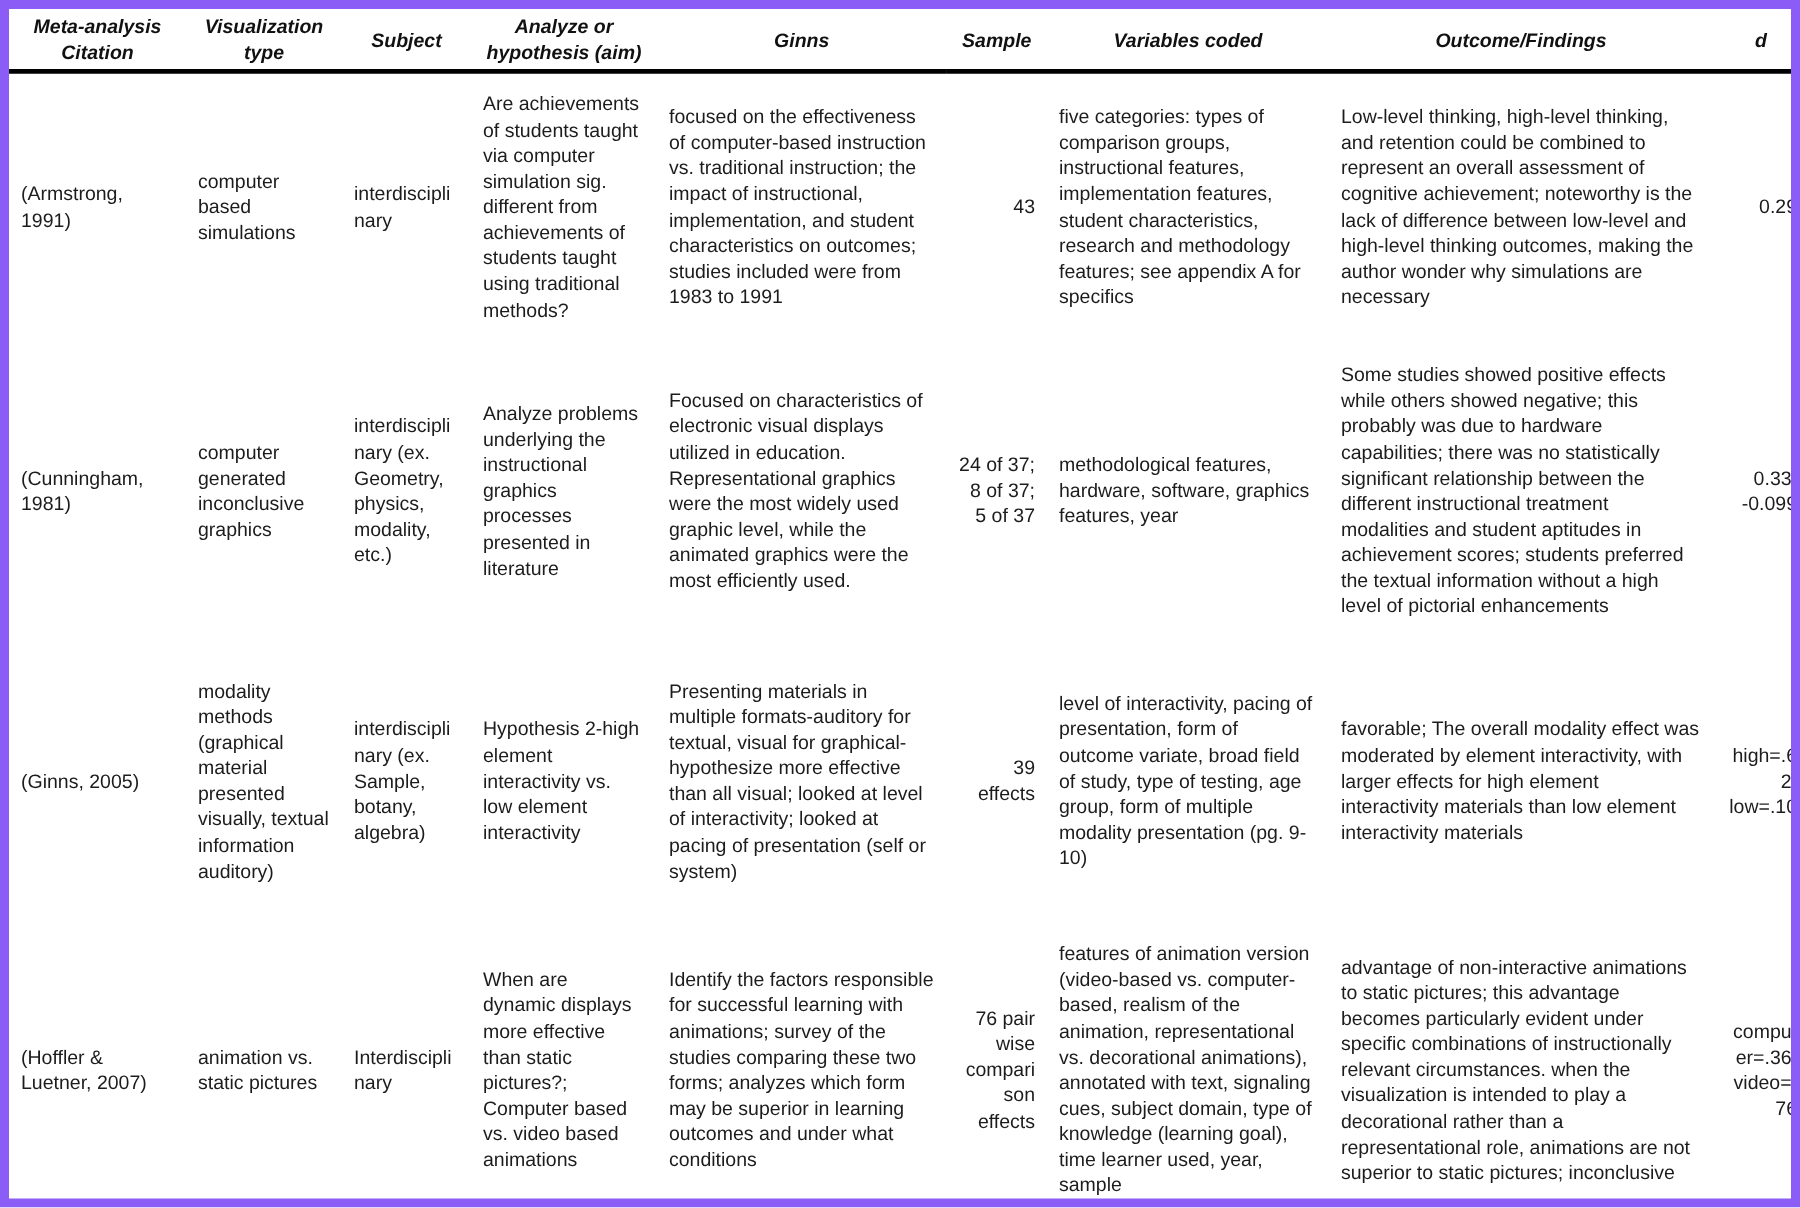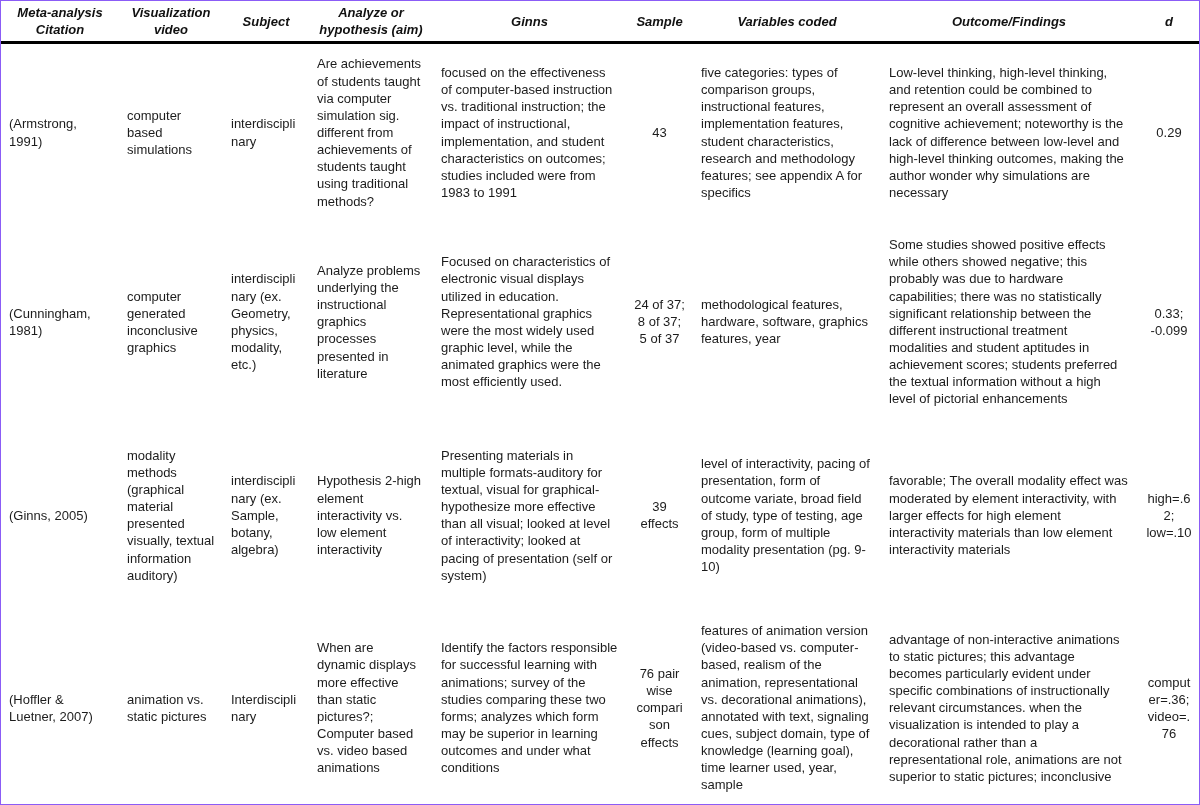--- a/index.html
+++ b/index.html
@@ -5,21 +5,21 @@
   html, body {
     margin: 0;
     padding: 0;
     background: #ffffff;
     font-family: "Liberation Sans", "DejaVu Sans", sans-serif;
   }
   .page {
     width: 1200px;
     height: 805px;
     box-sizing: border-box;
-    border: 1px solid #8b5cf6;
+    border: 6px solid #8b5cf6;
     background: #fff;
     overflow: hidden;
   }
   table.meta-table {
     width: 100%;
     height: 100%;
     border-collapse: collapse;
     table-layout: fixed;
     color: #1c1c1c;
     font-size: 13px;
@@ -36,21 +36,21 @@
     font-size: 13px;
     color: #111;
   }
   tbody td {
     vertical-align: middle;
     text-align: left;
     padding: 4px 8px;
     overflow-wrap: break-word;
     word-wrap: break-word;
   }
-  td.c-center { text-align: center; }
+  td.c-center { text-align: right; }
   td.c-break  { overflow-wrap: anywhere; }
   tr.row-1 { height: 178px; }
   tr.row-2 { height: 202px; }
   tr.row-3 { height: 185px; }
   tr.row-4 { height: 200px; }
 </style>
 </head>
 <body>
 
 <div class="page">
@@ -62,21 +62,21 @@
       <col style="width:124px">
       <col style="width:193px">
       <col style="width:67px">
       <col style="width:188px">
       <col style="width:256px">
       <col style="width:64px">
     </colgroup>
     <thead>
       <tr>
         <th>Meta-analysis Citation</th>
-        <th>Visualization video</th>
+        <th>Visualization type</th>
         <th>Subject</th>
         <th>Analyze or hypothesis (aim)</th>
         <th>Ginns</th>
         <th>Sample</th>
         <th>Variables coded</th>
         <th>Outcome/Findings</th>
         <th>d</th>
       </tr>
     </thead>
     <tbody>

